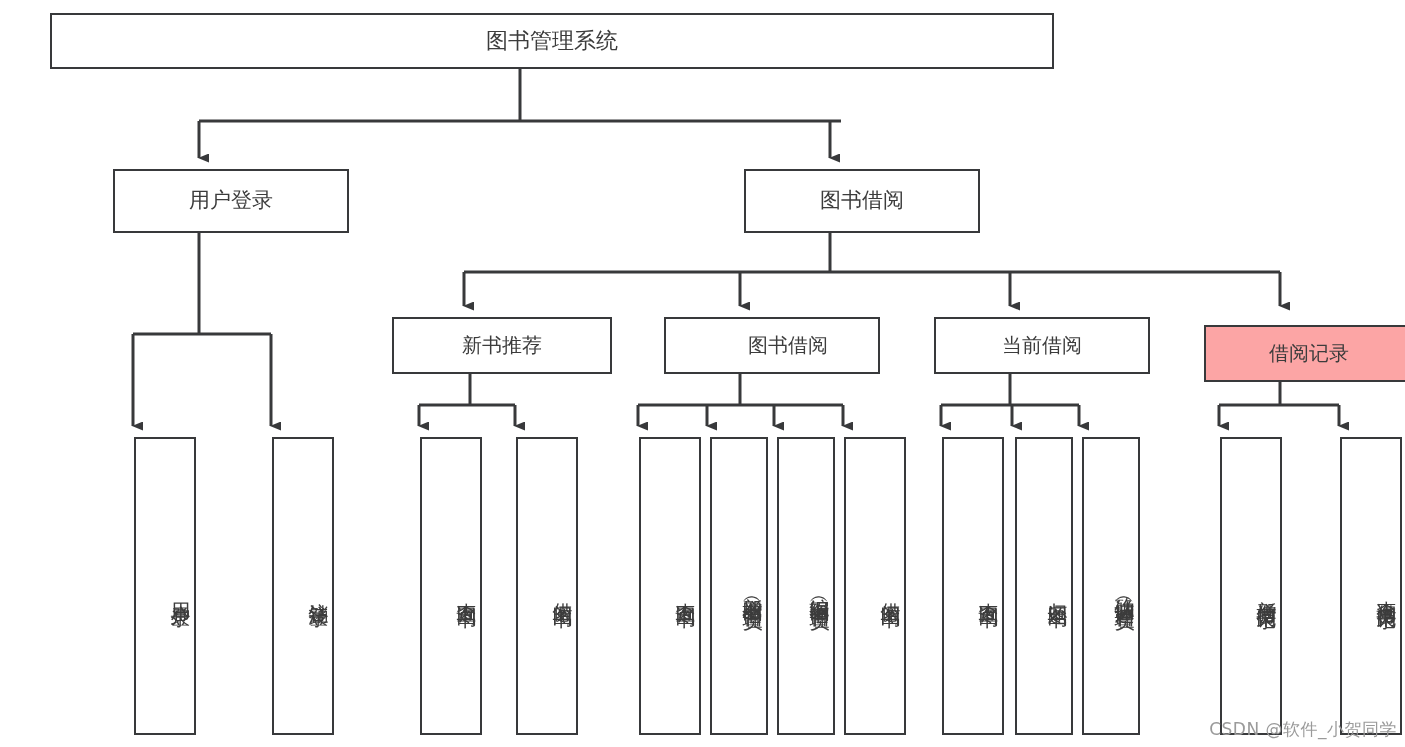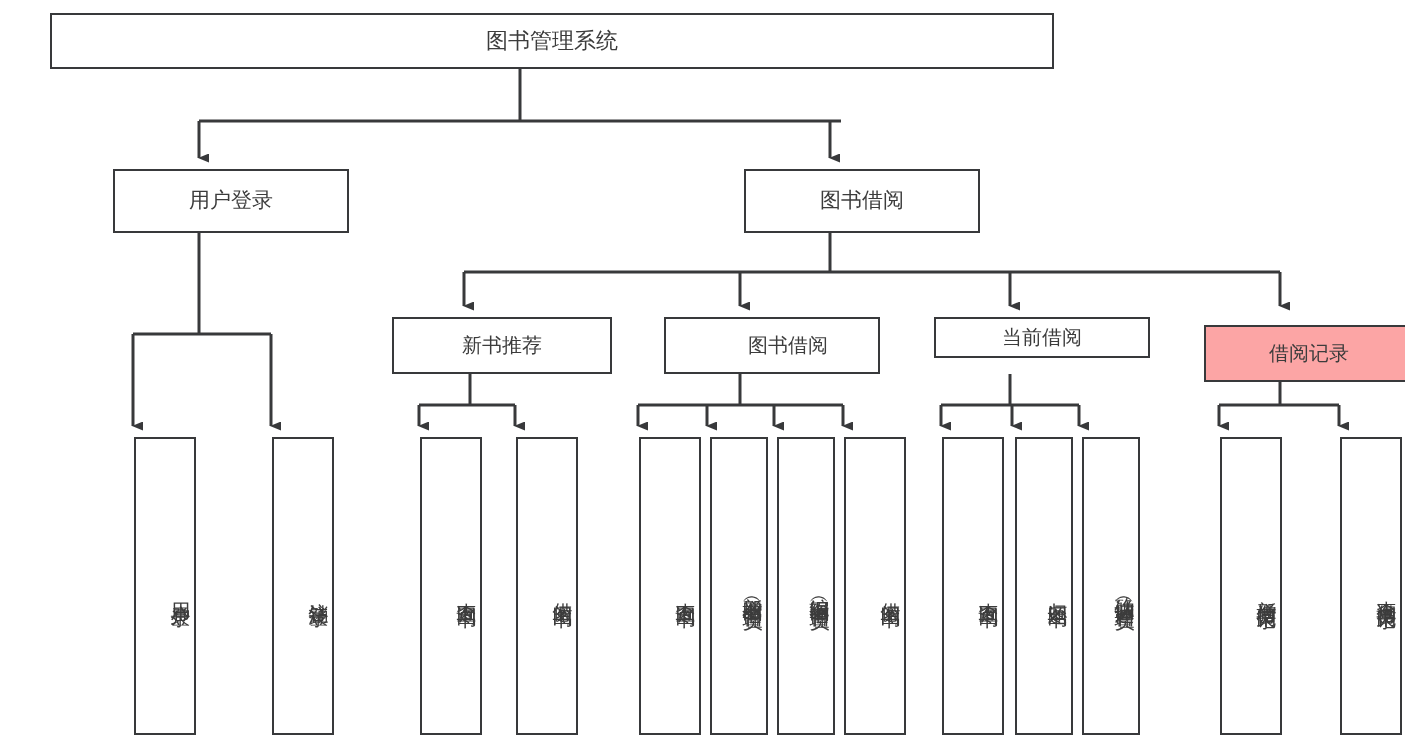--- a/index.html
+++ b/index.html
@@ -152,21 +152,21 @@
   <div class="node level2" style="left: 712px; top: 169px; width: 236px; height: 64px; border-color: rgb(56, 57, 59); background: rgb(255, 255, 255); color: rgb(60, 60, 60);">
     <span>图书借阅</span>
   </div>
 
   <div class="node level3" style="left: 360px; top: 317px; width: 220px; height: 57px; border-color: rgb(56, 57, 59); background: rgb(255, 255, 255); color: rgb(60, 60, 60);">
     <span>新书推荐</span>
   </div>
   <div class="node level3" style="left: 632px; top: 317px; width: 216px; height: 57px; border-color: rgb(56, 57, 59); background: rgb(255, 255, 255); color: rgb(60, 60, 60); padding-left: 32px;">
     <span>图书借阅</span>
   </div>
-  <div class="node level3" style="left: 902px; top: 317px; width: 216px; height: 41px; border-color: rgb(56, 57, 59); background: rgb(255, 255, 255); color: rgb(60, 60, 60);">
+  <div class="node level3" style="left: 902px; top: 317px; width: 216px; height: 57px; border-color: rgb(56, 57, 59); background: rgb(255, 255, 255); color: rgb(60, 60, 60);">
     <span>当前借阅</span>
   </div>
   <div class="node level3" style="left: 1172px; top: 325px; width: 210px; height: 57px; border-color: rgb(56, 57, 59); background: #fca5a5; color: rgb(60, 60, 60);">
     <span>借阅记录</span>
   </div>
 
   <div class="node leaf" style="left: 102px; top: 437px; width: 62px; height: 298px; border-color: rgb(56, 57, 59); background: rgb(255, 255, 255); color: rgb(60, 60, 60);">
     <span class="vlabel">用户登录</span>
   </div>
   <div class="node leaf" style="left: 240px; top: 437px; width: 62px; height: 298px; border-color: rgb(56, 57, 59); background: rgb(255, 255, 255); color: rgb(60, 60, 60);">
@@ -199,14 +199,15 @@
   <div class="node leaf" style="left: 1050px; top: 437px; width: 58px; height: 298px; border-color: rgb(56, 57, 59); background: rgb(255, 255, 255); color: rgb(60, 60, 60);">
     <span class="vlabel">确认归还（管理员）</span>
   </div>
   <div class="node leaf" style="left: 1188px; top: 437px; width: 62px; height: 298px; border-color: rgb(56, 57, 59); background: rgb(255, 255, 255); color: rgb(60, 60, 60);">
     <span class="vlabel">新增借阅记录</span>
   </div>
   <div class="node leaf" style="left: 1308px; top: 437px; width: 62px; height: 298px; border-color: rgb(56, 57, 59); background: rgb(255, 255, 255); color: rgb(60, 60, 60);">
     <span class="vlabel">查询借阅记录</span>
   </div>
 
+  <div class="watermark" style="color: rgb(154, 154, 154);">CSDN @软件_小贺同学</div>
 
 </div>
 
 </body></html>

